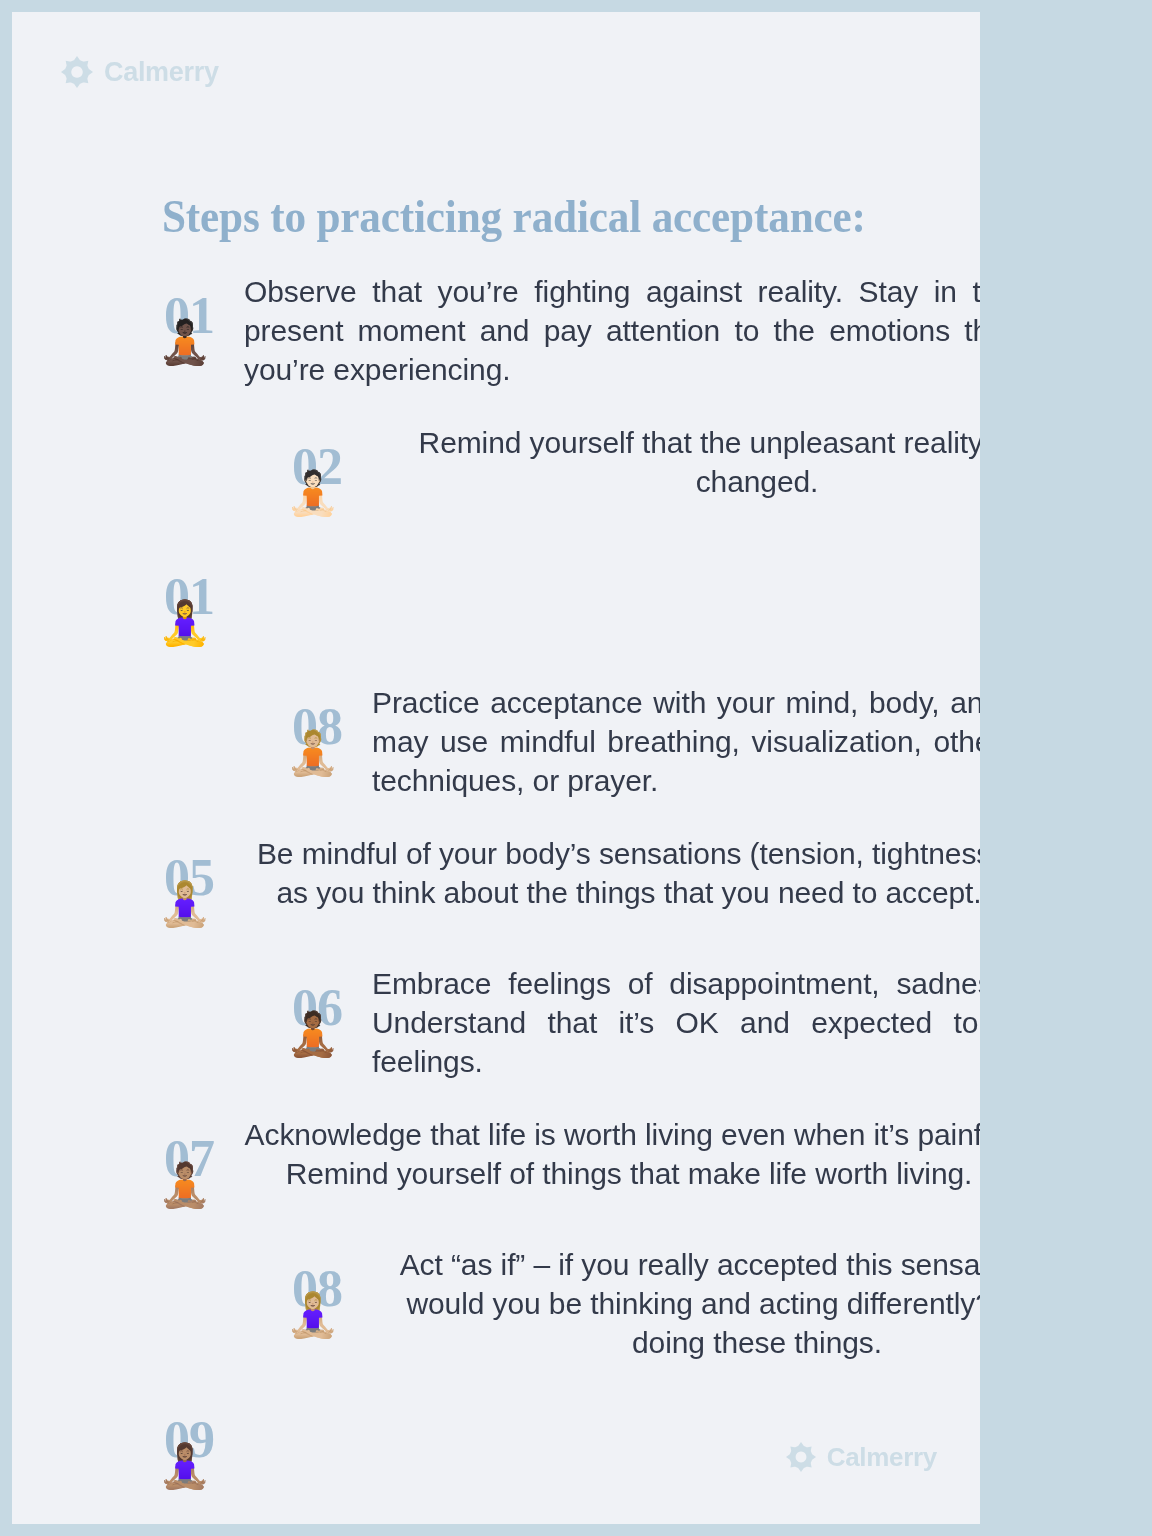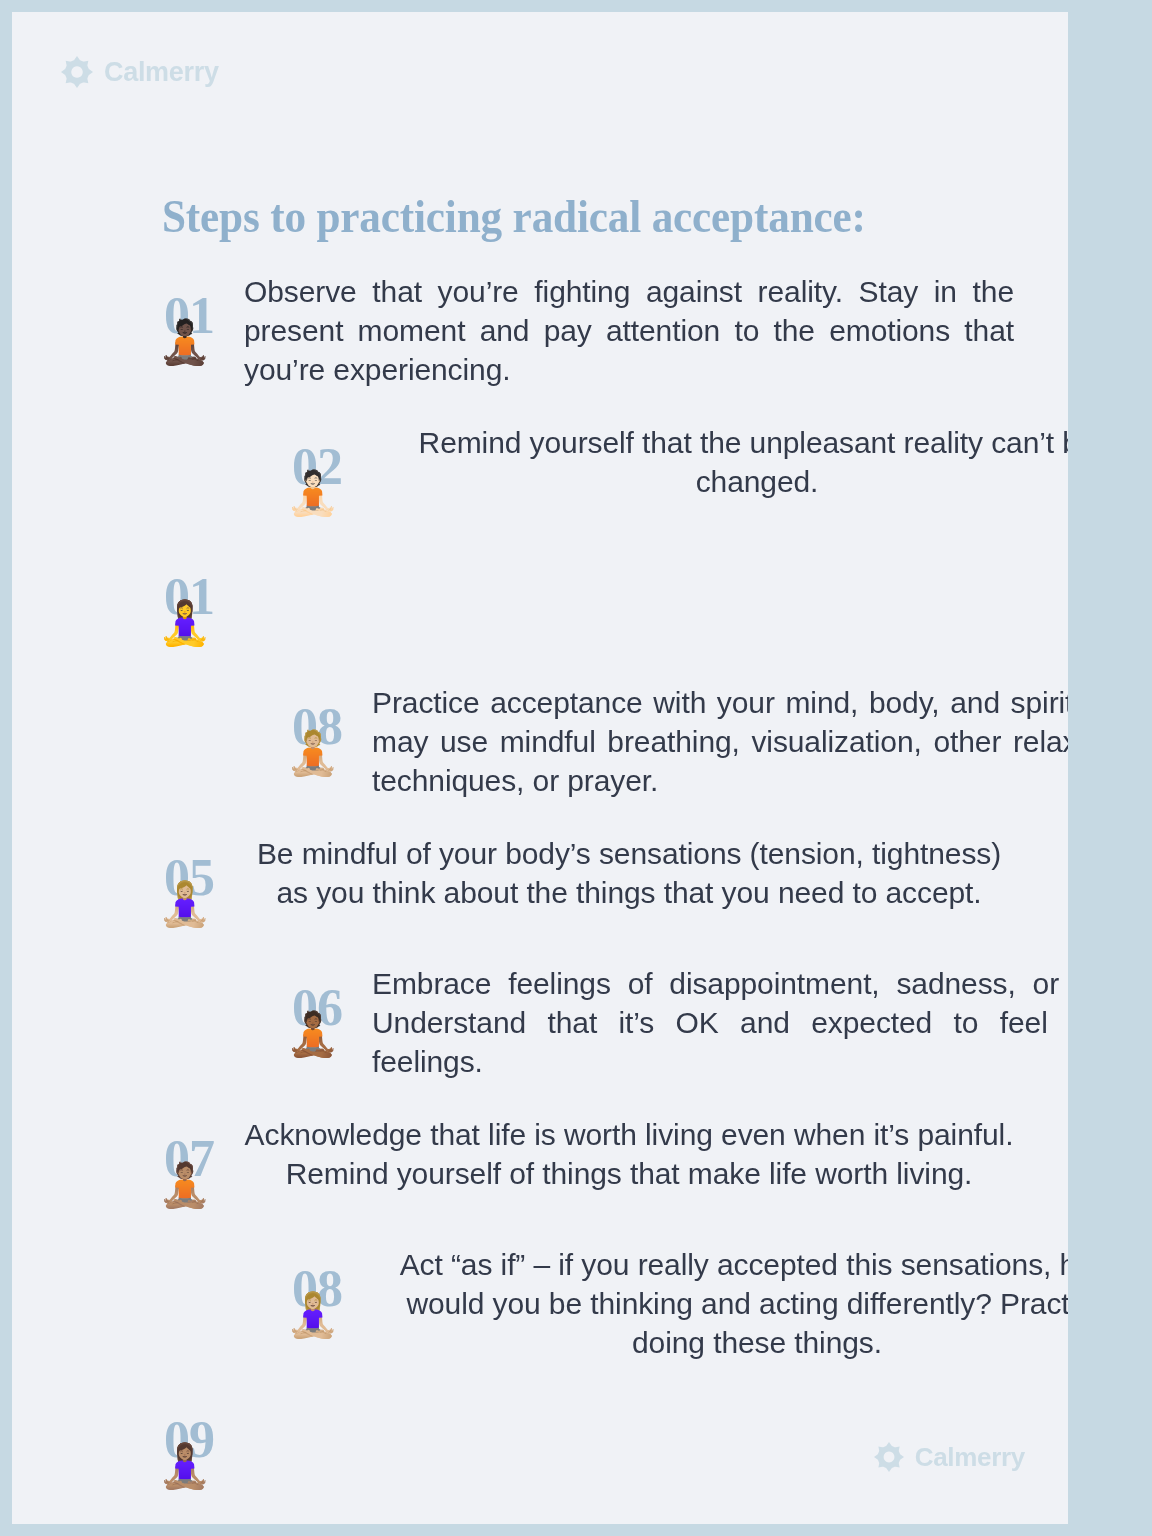--- a/index.html
+++ b/index.html
@@ -11,21 +11,21 @@
     height: 1536px;
     background: #c6d9e3;
     font-family: "Liberation Sans", sans-serif;
     overflow: hidden;
   }
 
   .page {
     position: absolute;
     left: 12px;
     top: 12px;
-    width: 1056px;
+    width: 968px;
     height: 1512px;
     background: #f0f2f6;
     overflow: hidden;
   }
 
   
   .logo {
     display: flex;
     align-items: center;
     gap: 11px;

